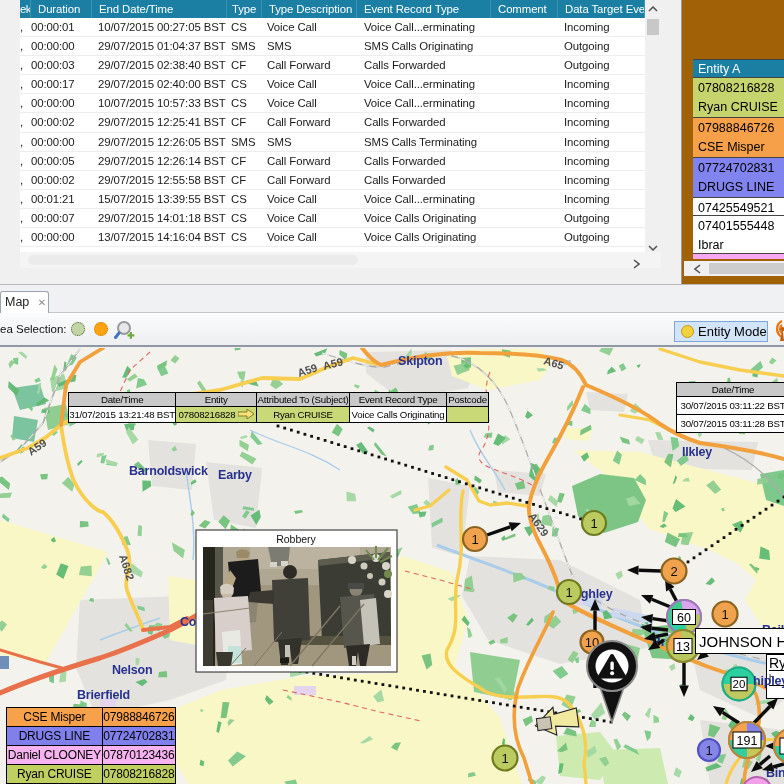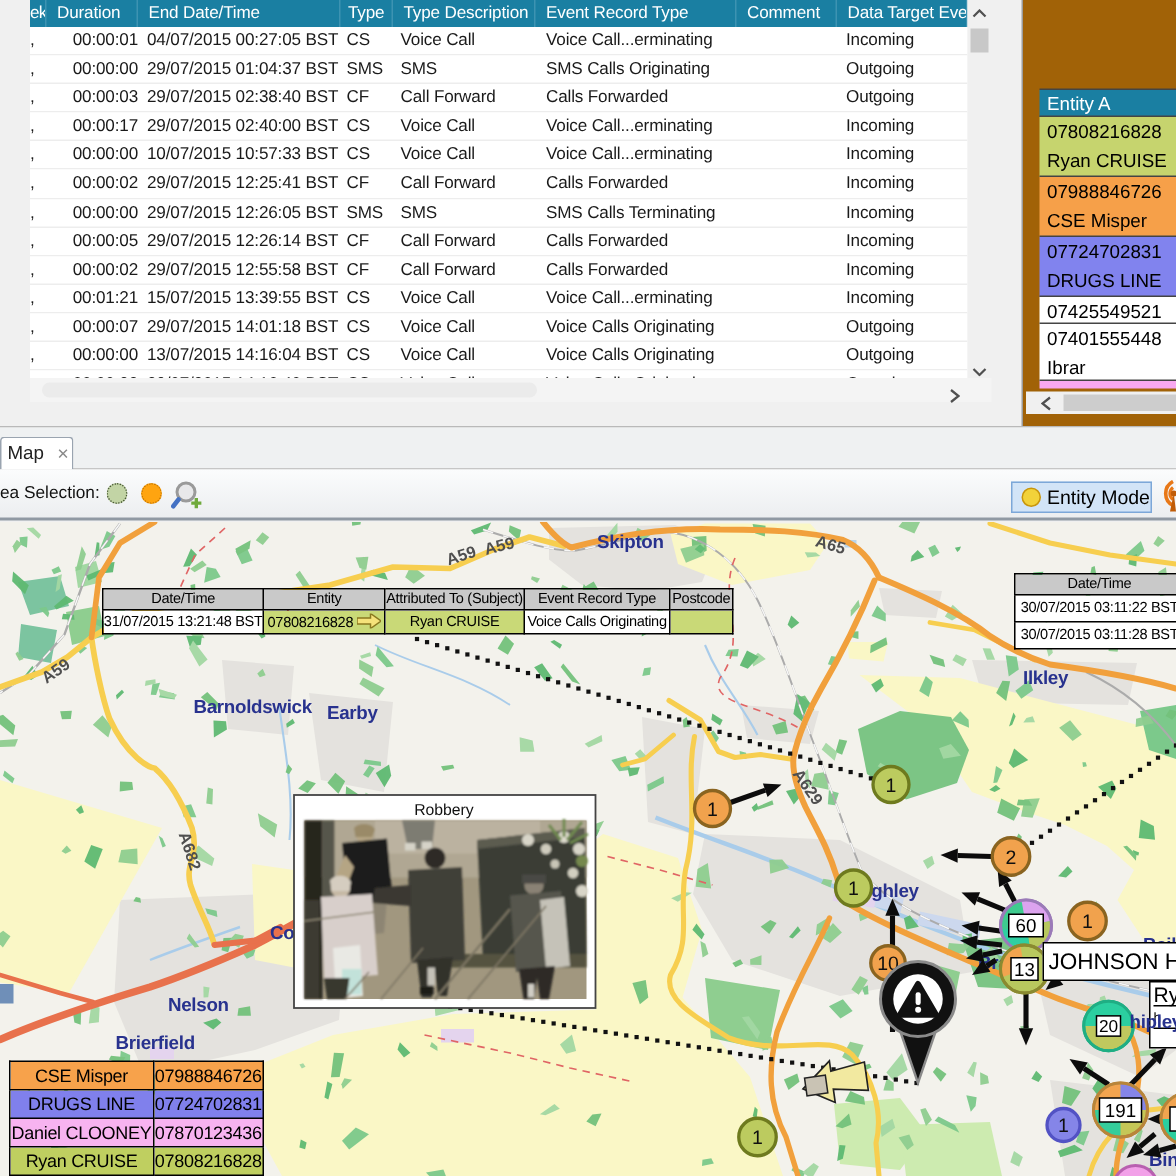--- a/index.html
+++ b/index.html
@@ -4,21 +4,21 @@
 * { margin:0; padding:0; box-sizing:border-box; }
 body { width:784px; height:784px; overflow:hidden; position:relative; font-family:"Liberation Sans",sans-serif; background:#f0f0f0; }
 .abs { position:absolute; }
 
 #toppanel { left:0; top:0; width:678px; height:284px; background:#f0f0f0; border-right:1px solid #a8a8a8;margin-left:20px; }
 #grid { position:absolute; left:0; top:0; width:625px; height:258px; background:#fff; overflow:hidden; font-size:11.4px; letter-spacing:-0.1px; color:#1a1a1a; }
 #ghead { display:flex; background:#1a7fa2; color:#fff; height:18px; line-height:18px; }
 #ghead > div { padding-left:7px; border-right:1px solid #3d93b2; overflow:hidden; white-space:nowrap; }
 .trow { display:flex; height:19.1px; line-height:19px; border-bottom:1px solid #ededed; background:#fff; white-space:nowrap; }
 .trow > div { overflow:hidden; }
-.c0 { width:11px; } .c1 { width:61px; text-align:right; } .c2 { width:135px; padding-left:6px; }
+.c0 { width:11px; } .c1 { width:61px; text-align:left; } .c2 { width:135px; padding-left:6px; }
 .c3 { width:35px; padding-left:4px; } .c4 { width:95px; padding-left:5px; } .c5 { width:134px; padding-left:7px; }
 .c6 { width:67px; } .c7 { width:87px; padding-left:6px; }
 .h0 { width:11px; padding-left:2px !important; } .h1 { width:61px; } .h2 { width:135px; } .h3 { width:35px; padding-left:5px !important; } .h4 { width:95px; } .h5 { width:134px; } .h6 { width:67px; } .h7 { width:87px; }
 
 .sb { background:#f0f0f0; color:#505050; }
 #vsb { left:625px; top:0; width:16px; height:252px; }
 #vthumb { left:627px; top:19px; width:12px; height:16px; background:#c8c8c8; }
 #hsb { left:0; top:252px; width:641px; height:16px; background:#f4f4f4; }
 #hthumb { left:8px; top:255px; width:330px; height:10px; background:#ebebeb; border-radius:5px; }
 
@@ -59,21 +59,21 @@
         <div class="h2">End Date/Time</div>
         <div class="h3">Type</div>
         <div class="h4">Type Description</div>
         <div class="h5">Event Record Type</div>
         <div class="h6">Comment</div>
         <div class="h7">Data Target Eve</div>
   </div>
 <div class="trow">
 <div class="c0">,</div>
         <div class="c1">00:00:01</div>
-        <div class="c2">04/07/2015 00:27:05 BST</div>
+        <div class="c2">10/07/2015 00:27:05 BST</div>
         <div class="c3">CS</div>
         <div class="c4">Voice Call</div>
         <div class="c5">Voice Call...erminating</div>
         <div class="c6"></div>
         <div class="c7">Incoming</div>
       </div>
 <div class="trow">
 <div class="c0">,</div>
         <div class="c1">00:00:00</div>
         <div class="c2">29/07/2015 01:04:37 BST</div>

